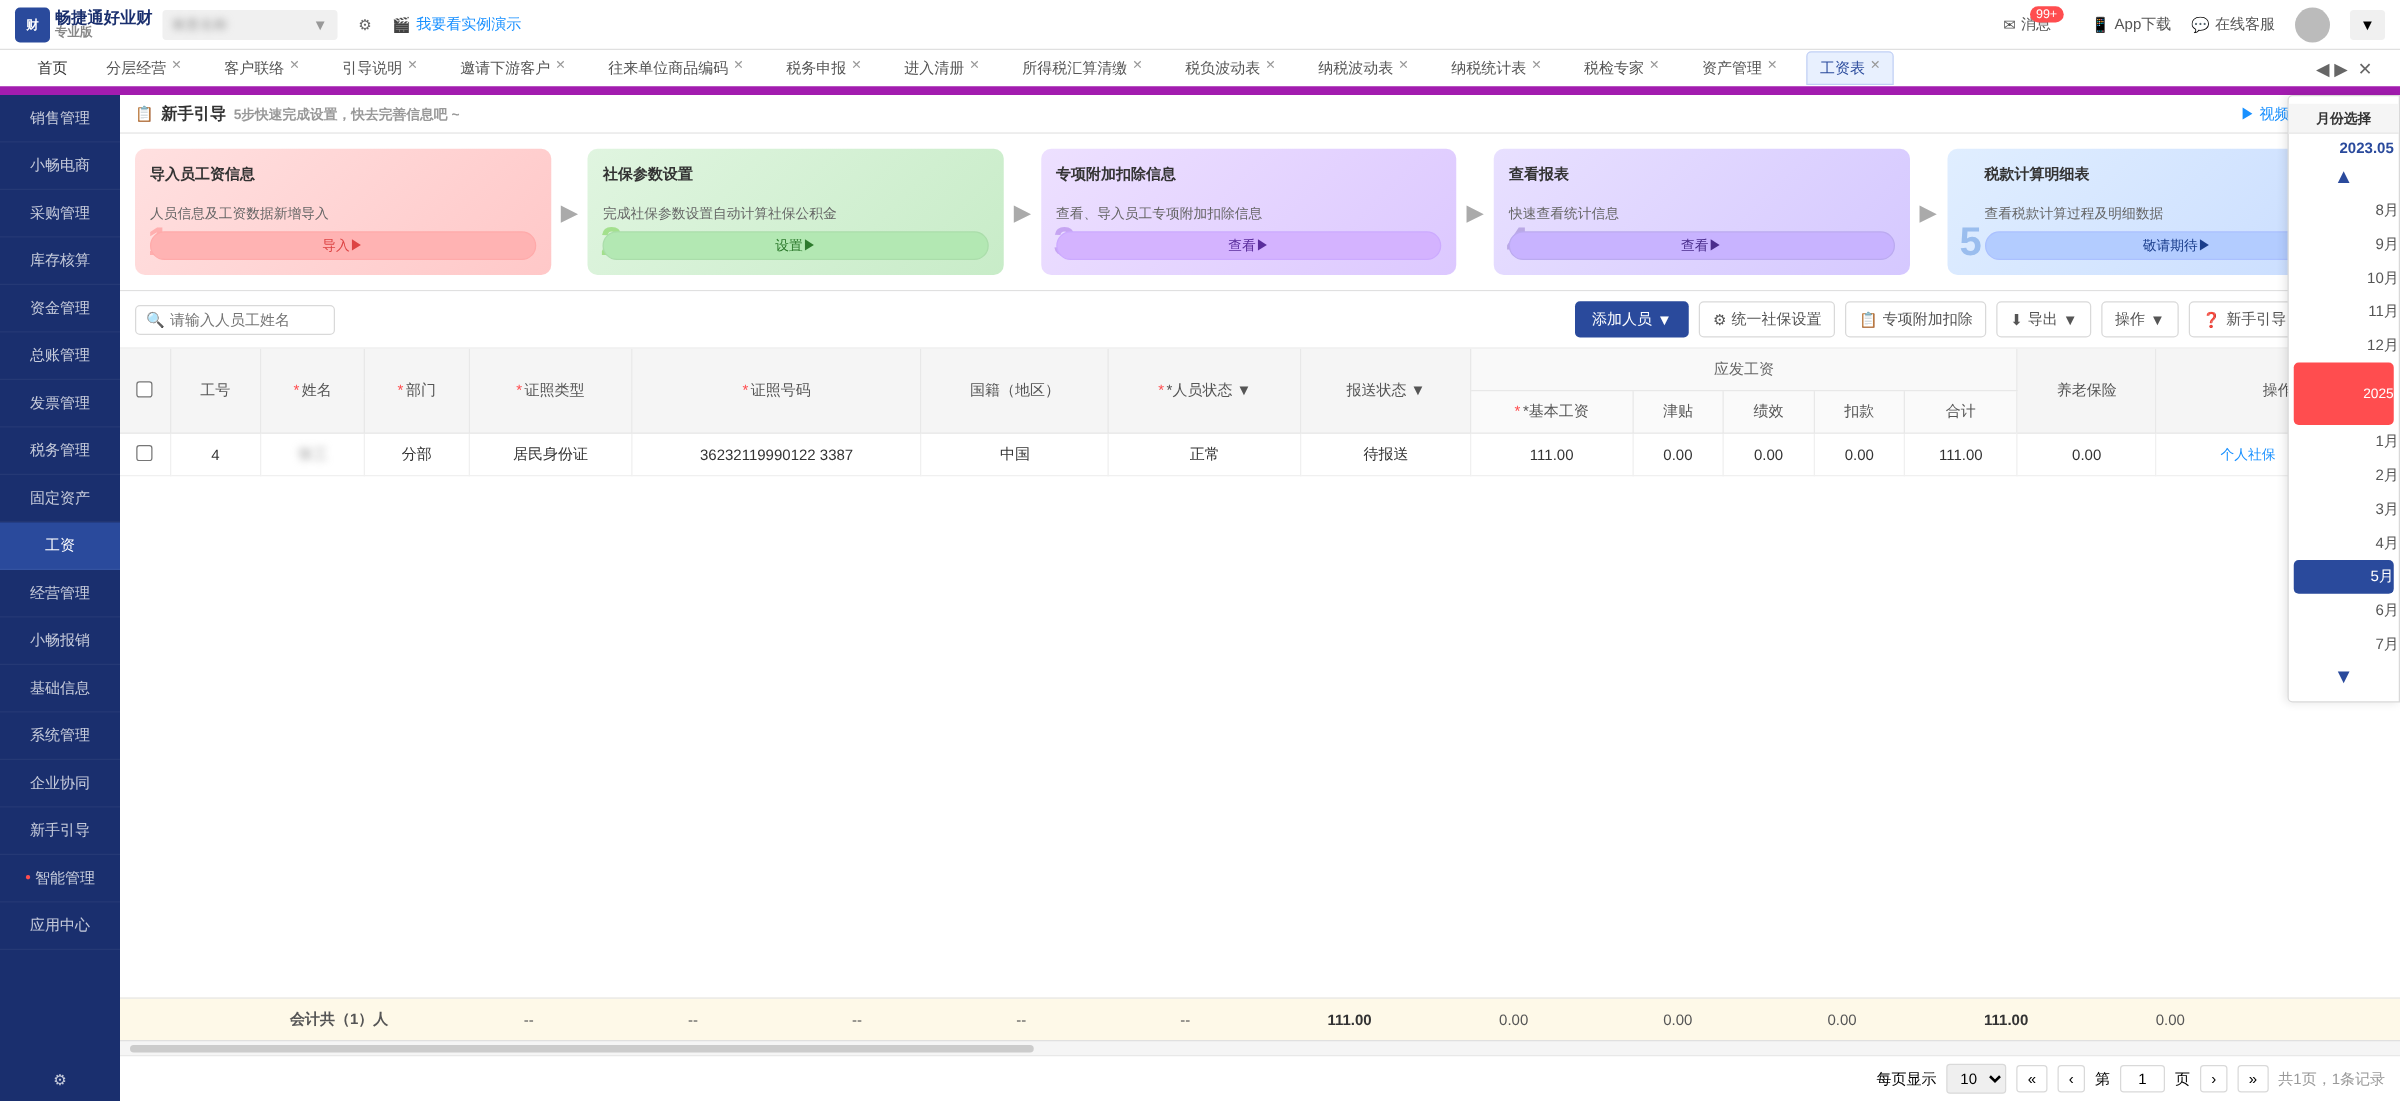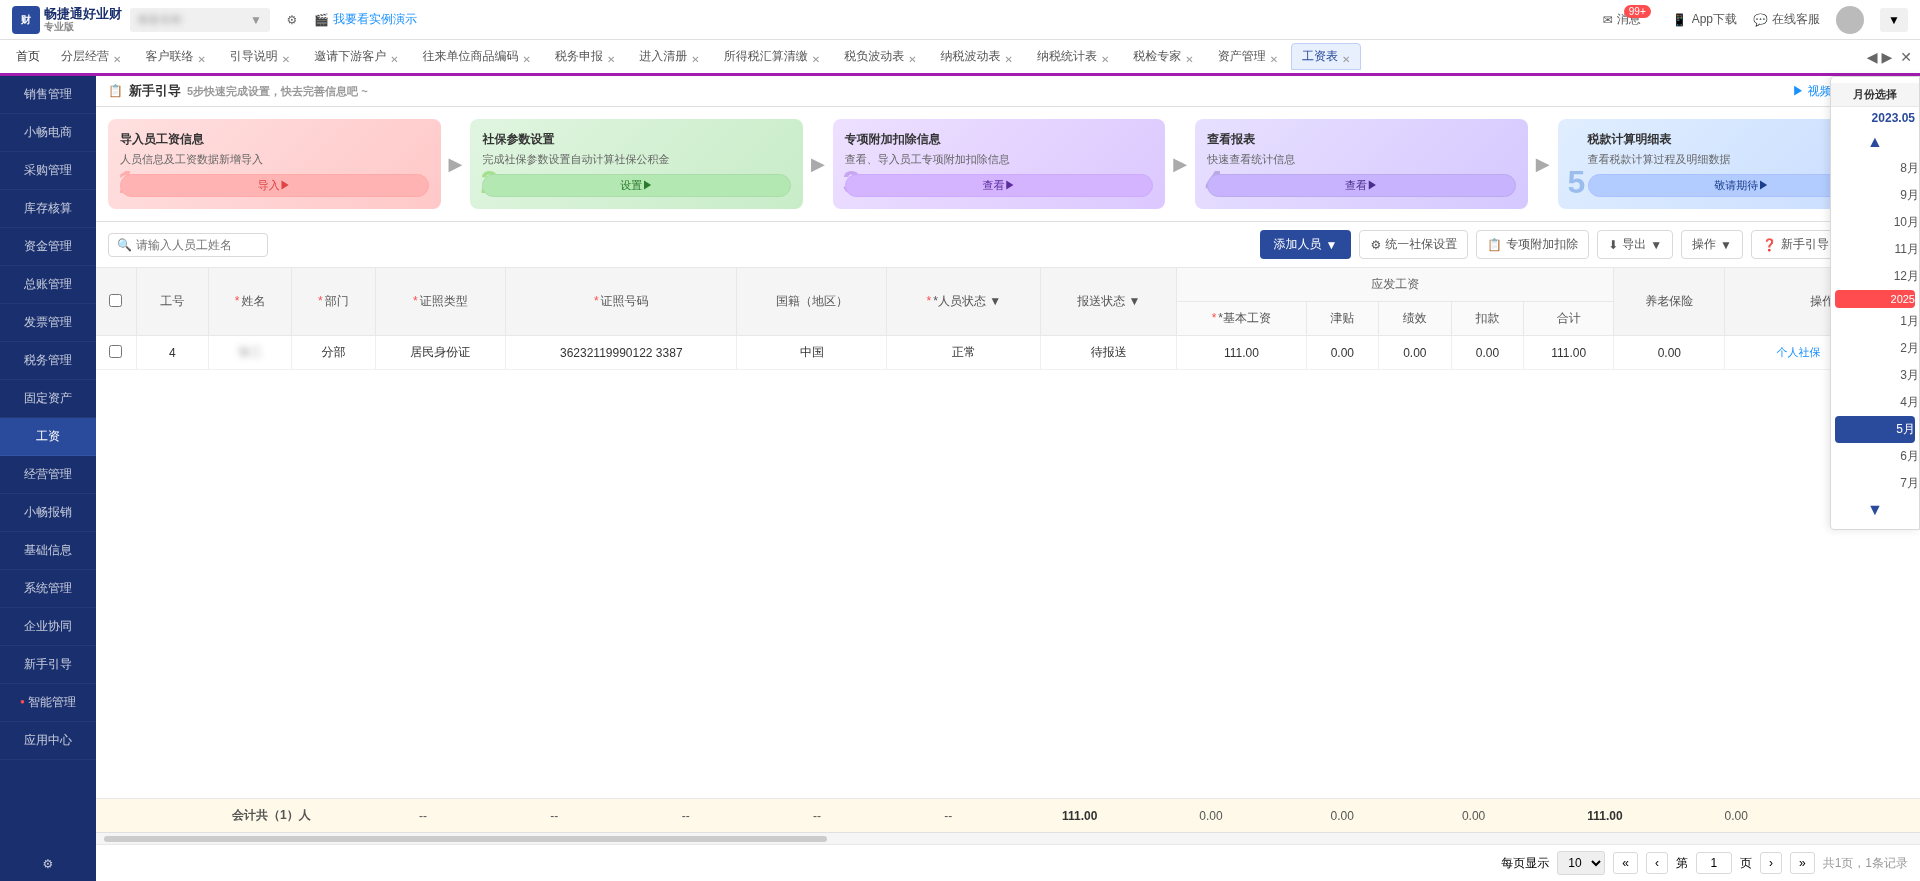--- a/index.html
+++ b/index.html
@@ -14,26 +14,26 @@
     .logo-area { display: flex; align-items: center; gap: 4px; color: #2a4a9c; font-weight: bold; font-size: 13px; }
     .logo-icon { width: 28px; height: 28px; background: #2a4a9c; border-radius: 4px; display: flex; align-items: center; justify-content: center; color: #fff; font-size: 10px; }
     .top-bar-right { display: flex; align-items: center; gap: 16px; }
     .badge-btn { position: relative; display: flex; align-items: center; gap: 4px; cursor: pointer; color: #555; }
     .badge { background: #ff4d4f; color: #fff; border-radius: 10px; padding: 1px 5px; font-size: 10px; position: absolute; top: -6px; right: -10px; }
     .demo-btn { color: #666; cursor: pointer; display: flex; align-items: center; gap: 4px; }
     .demo-btn span { color: #1890ff; }
 
     
     .nav-tabs {
-      height: 36px; background: #fff; display: flex; align-items: center; padding: 0 8px;
-      border-bottom: 3px solid #a21caf; overflow: hidden; flex-shrink: 0; gap: 2px;
+      height: 36px; background: #fff; display: flex; align-items: center; padding: 0 22px;
+      border-bottom: 7px solid #a21caf; overflow: hidden; flex-shrink: 0; gap: 12px;
     }
     .nav-tab {
       padding: 4px 10px; border-radius: 4px 4px 0 0; cursor: pointer; white-space: nowrap;
-      font-size: 12px; color: #555; display: flex; align-items: flex-end; gap: 4px; border: 1px solid transparent;
+      font-size: 12px; color: #555; display: flex; align-items: flex-start; gap: 4px; border: 1px solid transparent;
     }
     .nav-tab.active { background: #e8f0fe; color: #2a4a9c; border: 1px solid #c0cff5; }
     .nav-tab .close-x { color: #999; font-size: 10px; cursor: pointer; }
     .nav-home { color: #333; padding: 4px 8px; cursor: pointer; }
 
     
     .main-layout { display: flex; flex: 1; overflow: hidden; }
 
     
     .sidebar {
@@ -75,21 +75,21 @@
     .step-card.blue { background: linear-gradient(135deg, #e0eeff, #c8dcff); padding-left: 30px; }
     .step-num {
       font-size: 32px; font-weight: bold; position: absolute; bottom: 8px; left: 10px;
       opacity: 0.4;
     }
     .step-card.pink .step-num { color: #ff6b6b; }
     .step-card.green .step-num { color: #52c41a; }
     .step-card.purple .step-num { color: #9254de; }
     .step-card.lavender .step-num { color: #7c5cbf; }
     .step-card.blue .step-num { color: #3a7bd5; }
-    .step-title { font-size: 12px; font-weight: bold; color: #333; margin-bottom: 4px; position: relative; z-index: 1; }
+    .step-title { font-size: 12px; font-weight: bold; color: #333; margin-bottom: 16px; position: relative; z-index: 1; }
     .step-desc { font-size: 11px; color: #666; position: relative; z-index: 1; line-height: 1.4; }
     .step-btn {
       display: inline-block; margin-top: 6px; padding: 3px 14px; border-radius: 12px;
       font-size: 11px; cursor: pointer; border: none; position: relative; z-index: 1;
     }
     .step-card.pink .step-btn { background: #ffb3b3; color: #d44; border: 1px solid #ffaaaa; }
     .step-card.green .step-btn { background: #b3e8b3; color: #2d7a2d; border: 1px solid #aaddaa; }
     .step-card.purple .step-btn { background: #d4b3ff; color: #5a2d9c; border: 1px solid #ccaaff; }
     .step-card.lavender .step-btn { background: #c8b3ff; color: #4a2d8c; border: 1px solid #bbaaf0; }
     .step-card.blue .step-btn { background: #b3ccff; color: #1a3d8c; border: 1px solid #aac0ff; }
@@ -154,21 +154,21 @@
       z-index: 100; padding: 6px 0;
     }
     .month-panel-title {
       text-align: center; padding: 4px; font-size: 11px; color: #333;
       background: #f5f5f5; border-bottom: 1px solid #e8e8e8; font-weight: bold;
     }
     .month-item {
       padding: 5px 0; text-align: right; cursor: pointer; color: #555; font-size: 12px;
     }
     .month-item.active { background: #2a4a9c; color: #fff; border-radius: 4px; margin: 0 4px; }
-    .month-item.year-badge { background: #ff4d4f; color: #fff; border-radius: 4px; margin: 0 4px; padding: 3px 0; font-size: 11px; }
+    .month-item.year-badge { background: #ff4d4f; color: #fff; border-radius: 4px; margin: 0 4px; padding: 19px 0; font-size: 11px; }
     .month-chevron { text-align: center; padding: 4px; color: #2a4a9c; font-size: 16px; cursor: pointer; }
 
     .blurred-text { filter: blur(3px); color: #999; font-size: 12px; }
     .avatar { width: 28px; height: 28px; border-radius: 50%; background: #bbb; }
   </style>
 </head>
 <body>
 
 <div class="top-bar">
   <div class="top-bar-left">

